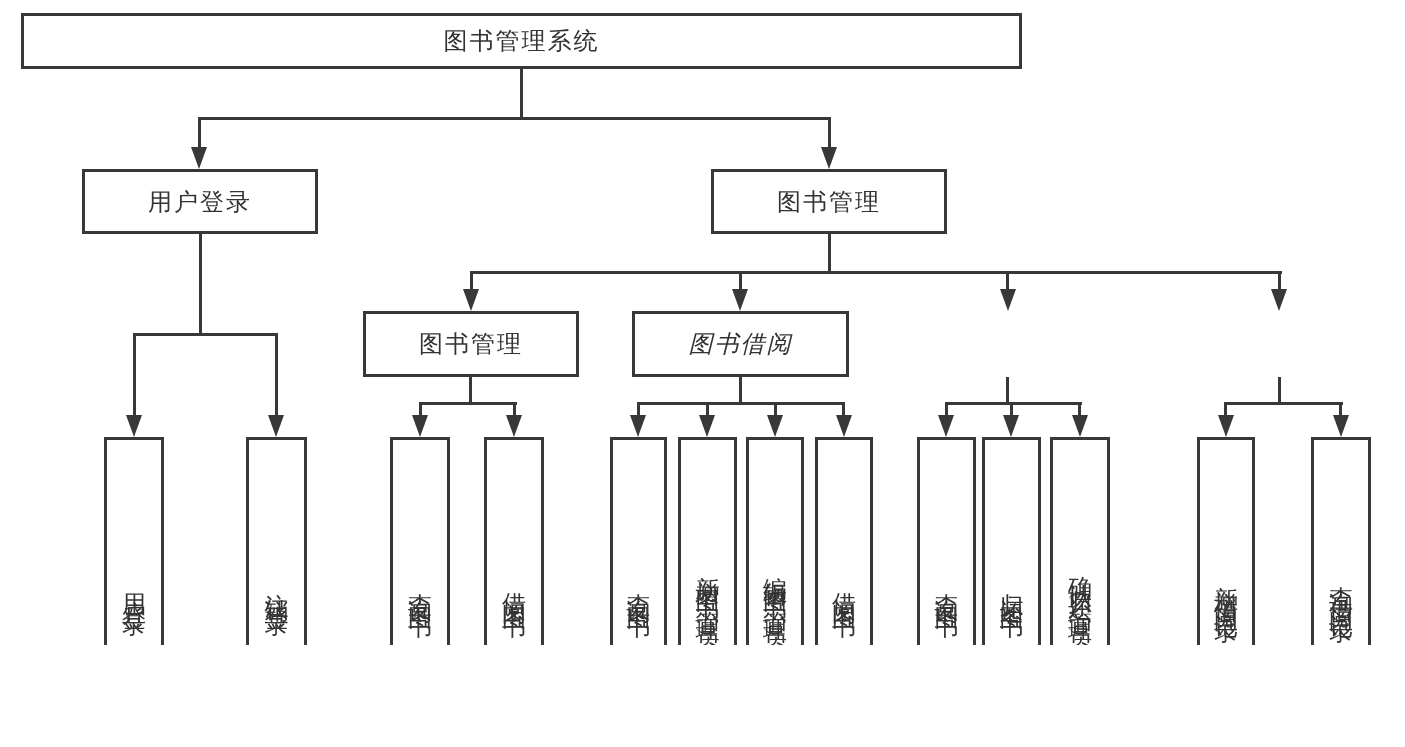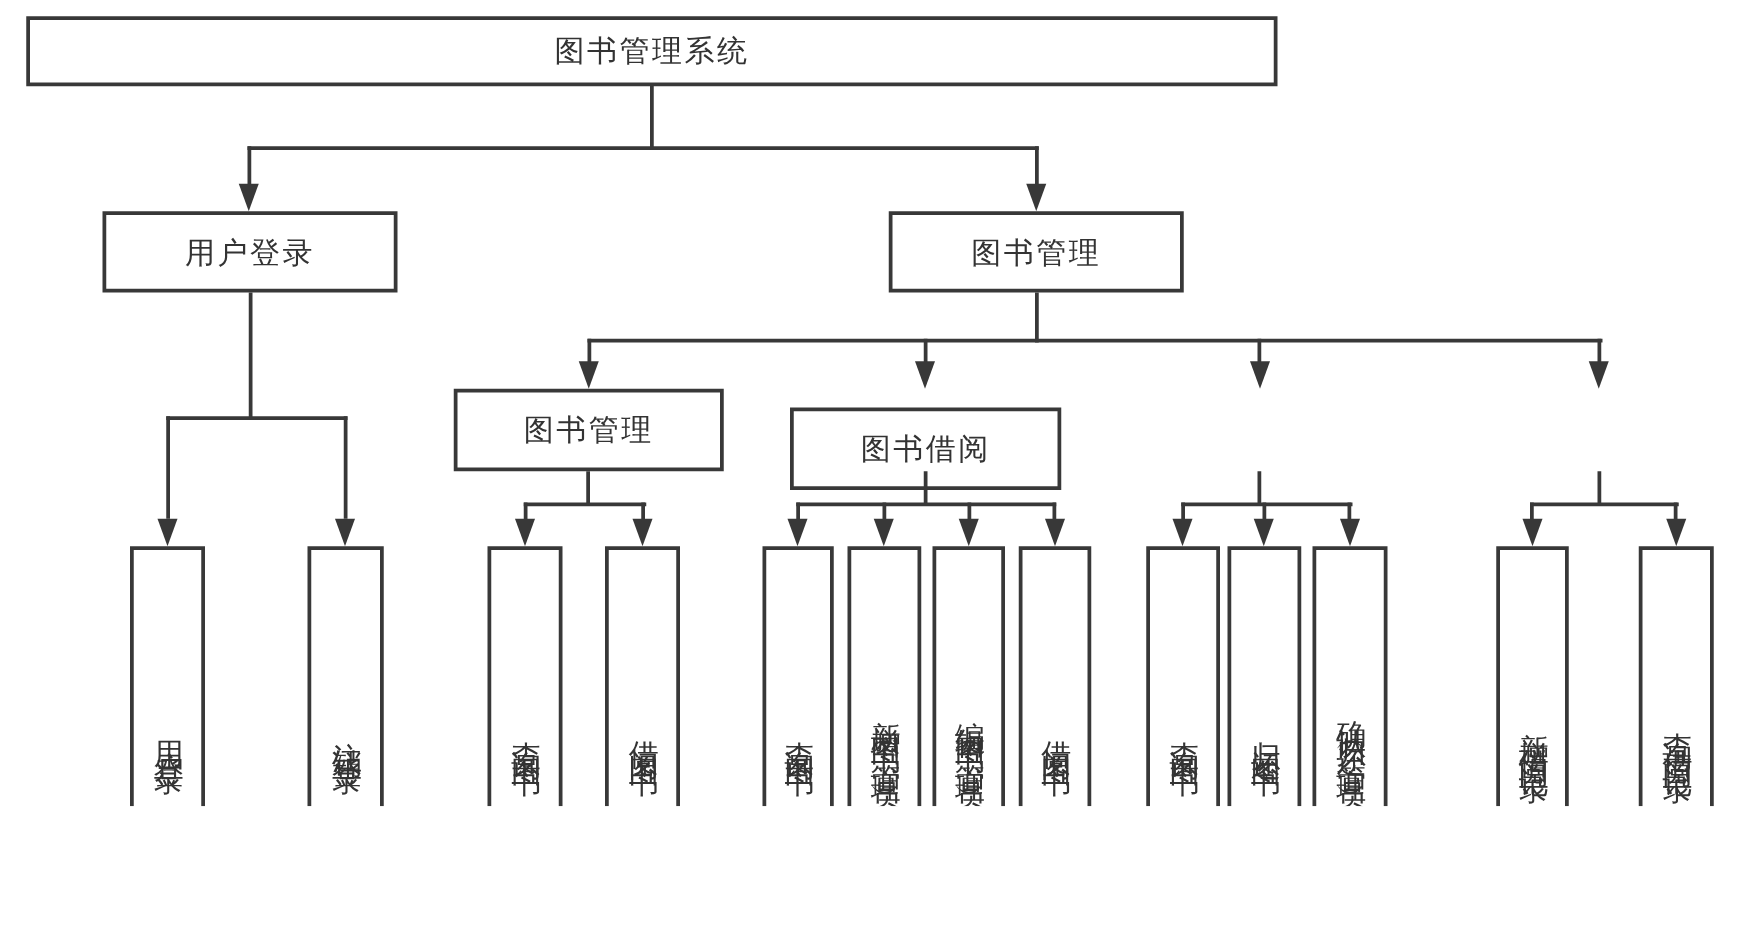--- a/index.html
+++ b/index.html
@@ -55,21 +55,21 @@
   </div>
 
   <div class="box" style="left:711px;top:169px;width:236px;height:65px;">
     <span>图书管理</span>
   </div>
 
   <div class="box" style="left:363px;top:311px;width:216px;height:66px;">
     <span>图书管理</span>
   </div>
 
-  <div class="box" style="left:632px;top:326px;width:217px;height:66px;">
+  <div class="box" style="left:632px;top:311px;width:217px;height:66px;font-style:italic;">
     <span>图书借阅</span>
   </div>
 
 
 
   <div class="box leaf" style="left:104px;top:437px;width:60px;height:302px;">用户登录</div>
   <div class="box leaf" style="left:246px;top:437px;width:61px;height:302px;">注销登录</div>
 
   <div class="box leaf" style="left:390px;top:437px;width:60px;height:302px;">查询图书</div>
   <div class="box leaf" style="left:484px;top:437px;width:60px;height:302px;">借阅图书</div>

